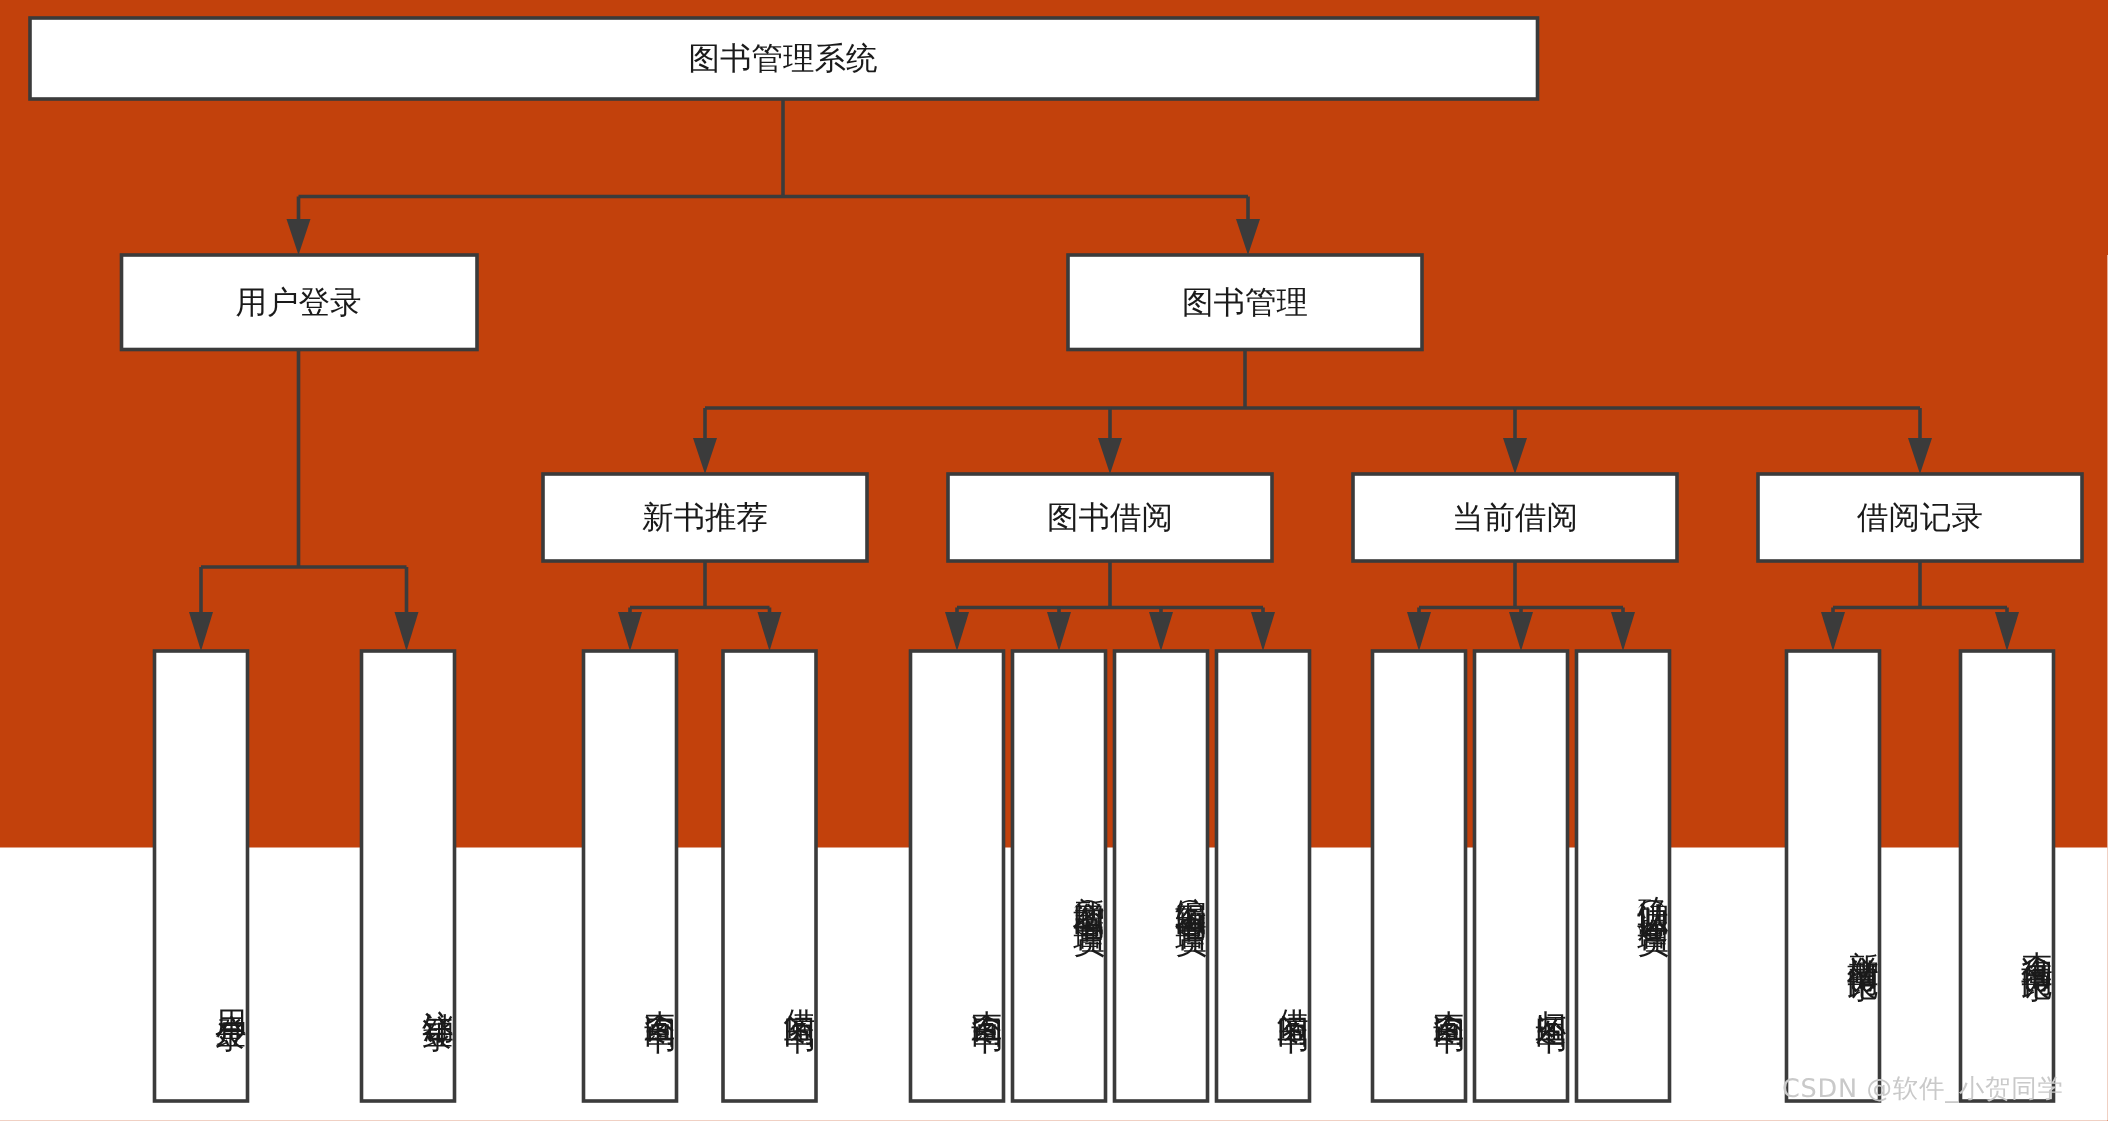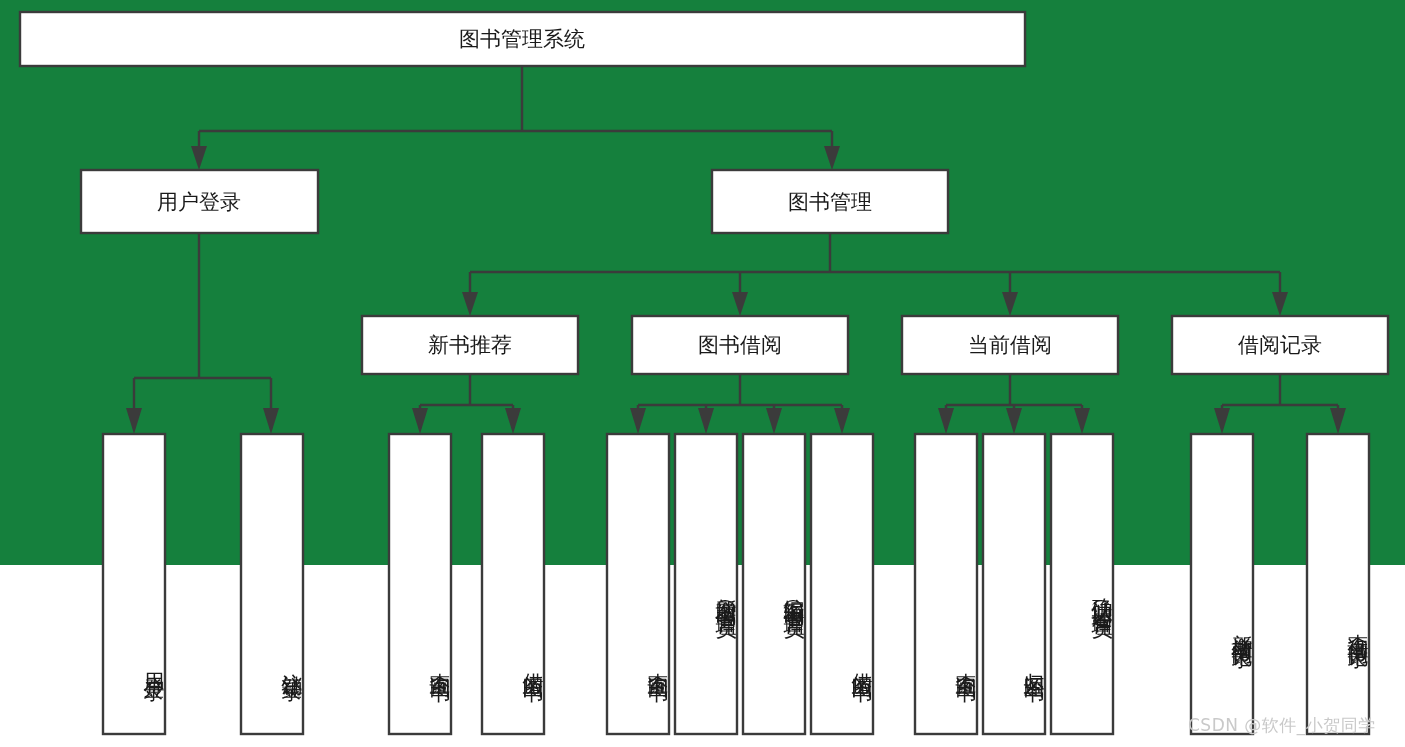--- a/index.html
+++ b/index.html
@@ -11,21 +11,21 @@
   body {
     width: 1405px;
     height: 747px;
     overflow: hidden;
     font-family: "DejaVu Sans", "Liberation Sans", sans-serif;
   }
   #diagram-root {
     position: relative;
     width: 1405px;
     height: 565px;
-    background: #15803d;
+    background: #c2410c;
   }
   svg.diagram-canvas {
     display: block;
     width: 1405px;
     height: 747px;
   }
   .node-box {
     fill: #ffffff;
     stroke: #3b3b3b;
     stroke-width: 2.4;

